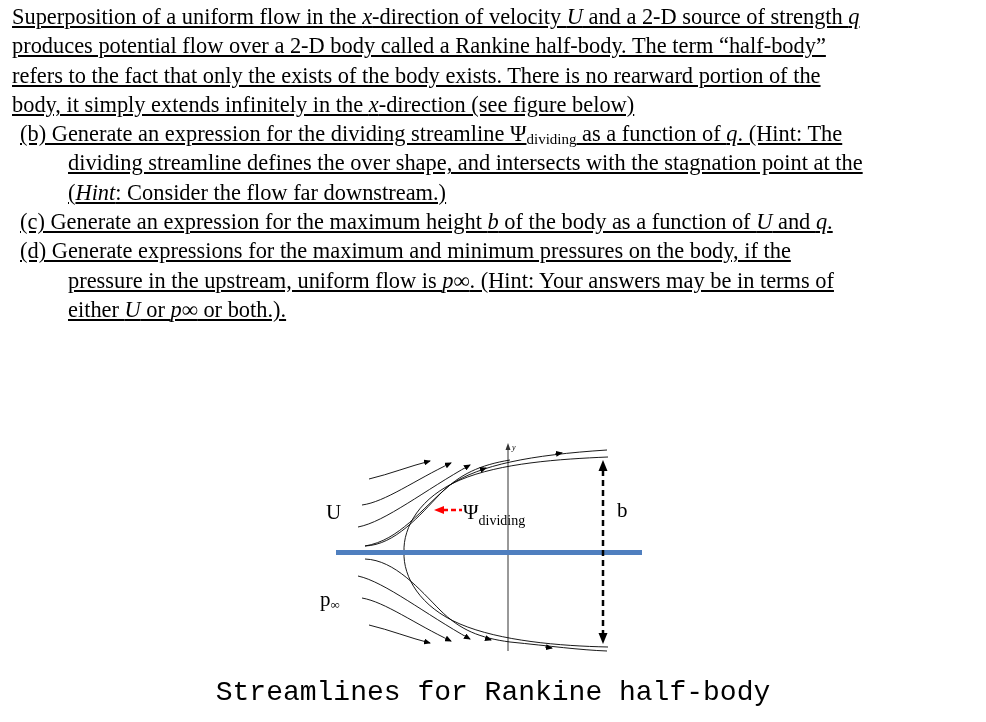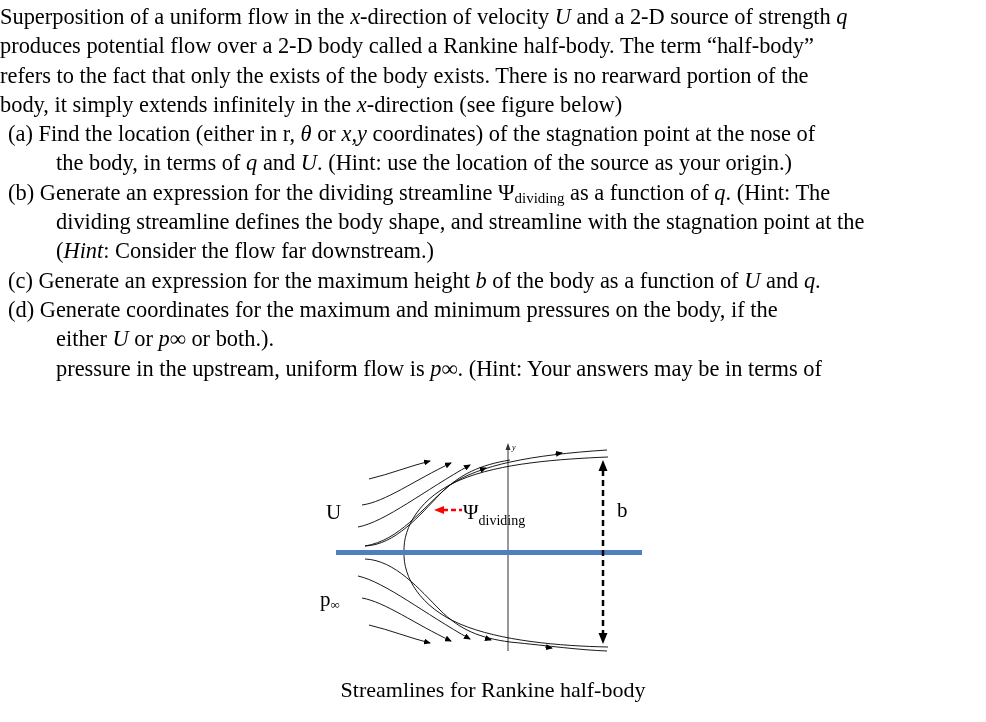--- a/index.html
+++ b/index.html
@@ -1,54 +1,50 @@
 <!DOCTYPE html>
 <html><head>
 <meta charset="utf-8">
 <style>
   html, body { margin: 0; padding: 0; background: #ffffff; }
   body { width: 986px; height: 722px; position: relative; overflow: hidden;
          font-family: "Liberation Serif", "DejaVu Serif", serif; color: #000; }
-  .text-block { position: absolute; left: 0; top: 2px; width: 975px; font-size: 22.4px; line-height: 29.3px; }
+  .text-block { position: absolute; left: 12px; top: 2px; width: 975px; font-size: 22.4px; line-height: 29.3px; text-decoration: underline; }
   .line { white-space: nowrap; height: 29.3px; }
   .indent1 { padding-left: 8px; }
   .indent2 { padding-left: 56px; }
   i, .it { font-style: italic; }
   sub.small { font-size: 15px; vertical-align: -3px; line-height: 0; }
   .figure { position: absolute; left: 0; top: 430px; width: 986px; height: 240px; }
-  .caption { position: absolute; left: 0; width: 986px; top: 677px; text-align: center; font-size: 22px; }
+  .caption { position: absolute; left: 0; width: 986px; top: 677px; text-align: center; font-size: 28px; font-family: Liberation Mono, monospace; }
   svg text { font-family: "Liberation Serif", "DejaVu Serif", serif; }
 </style>
 </head>
 <body>
 
 <div class="text-block">
   <div id="intro">
       <div class="line ">Superposition of a uniform flow in the <i>x</i>-direction of velocity <i>U</i> and a 2-D source of strength <i>q</i></div>
       <div class="line ">produces potential flow over a 2-D body called a Rankine half-body. The term “half-body”</div>
       <div class="line ">refers to the fact that only the exists of the body exists. There is no rearward portion of the</div>
       <div class="line ">body, it simply extends infinitely in the <i>x</i>-direction (see figure below)</div>
     </div>
   <div id="parts">
       <div>
-        <div class="line indent1">(a) Find the location (either in r, <i>θ</i> or <i>x,y</i> coordinates) of the stagnation point at the nose of</div>
-        <div class="line indent2">the body, in terms of <i>q</i> and <i>U</i>. (Hint: use the location of the source as your origin.)</div>
-      </div>
-      <div>
         <div class="line indent1">(b) Generate an expression for the dividing streamline Ψ<sub class="small">dividing</sub> as a function of <i>q</i>. (Hint: The</div>
-        <div class="line indent2">dividing streamline defines the body shape, and streamline with the stagnation point at the</div>
+        <div class="line indent2">dividing streamline defines the over shape, and intersects with the stagnation point at the</div>
       </div>
       <div>
         <div class="line indent2">(<i>Hint</i>: Consider the flow far downstream.)</div>
         <div class="line indent1">(c) Generate an expression for the maximum height <i>b</i> of the body as a function of <i>U</i> and <i>q</i>.</div>
       </div>
       <div>
-        <div class="line indent1">(d) Generate coordinates for the maximum and minimum pressures on the body, if the</div>
+        <div class="line indent1">(d) Generate expressions for the maximum and minimum pressures on the body, if the</div>
+        <div class="line indent2">pressure in the upstream, uniform flow is <i>p∞</i>. (Hint: Your answers may be in terms of</div>
         <div class="line indent2">either <i>U</i> or <i>p∞</i> or both.).</div>
-        <div class="line indent2">pressure in the upstream, uniform flow is <i>p∞</i>. (Hint: Your answers may be in terms of</div>
       </div>
     </div>
 </div>
 
 <div class="figure">
   <svg width="986" height="240" viewBox="0 430 986 240" xmlns="http://www.w3.org/2000/svg">
     <defs>
       <marker id="ah" markerWidth="8" markerHeight="6" refX="6" refY="3" orient="auto" markerUnits="userSpaceOnUse">
         <path d="M0,0 L7,3 L0,6 z" fill="#000"></path>
       </marker>

